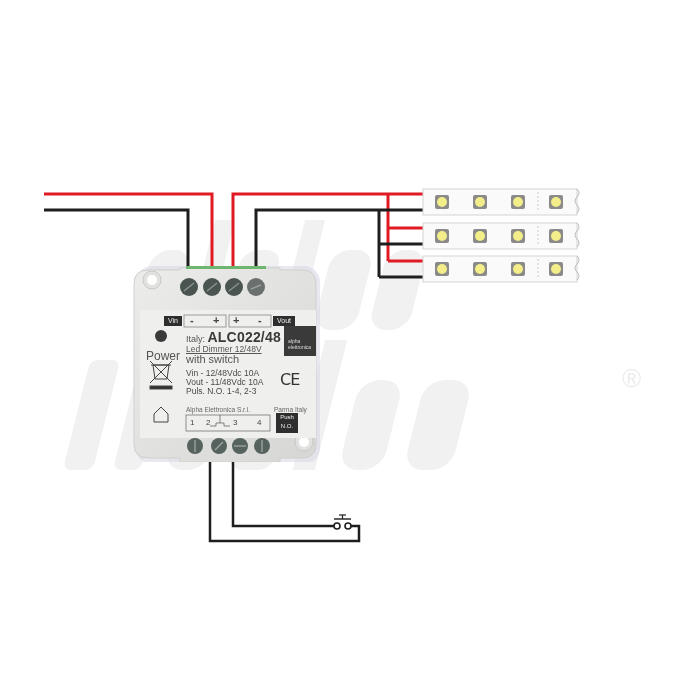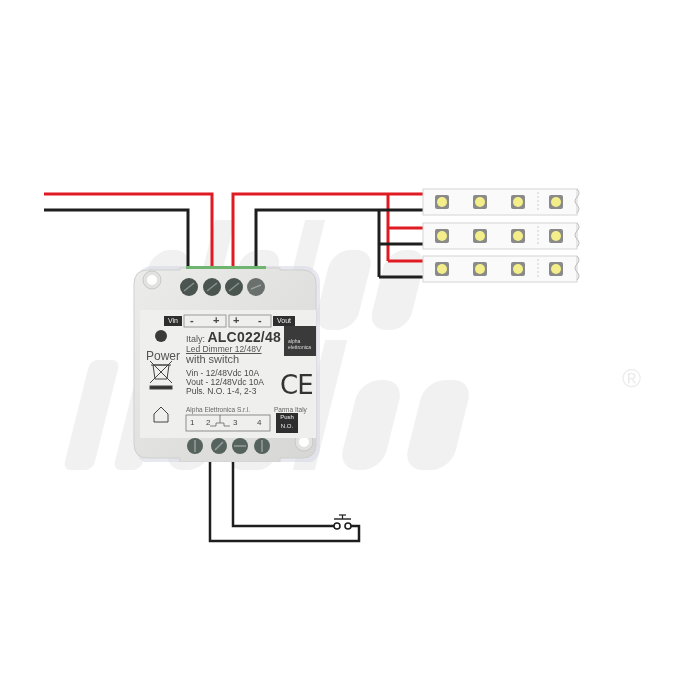--- a/index.html
+++ b/index.html
@@ -12,21 +12,21 @@
   .lbl-model b { font-size: 14px; color: #3a3a3a; letter-spacing: 0.2px; }
   .lbl-desc1 { left: 56px; top: 86px; font-size: 8.5px; color: #555; text-decoration: underline; }
   .lbl-desc2 { left: 56px; top: 95px; font-size: 11px; color: #555; }
   .lbl-spec { font-size: 8.5px; color: #4a4a4a; left: 56px; text-align: center; }
   .lbl-power { left: 16px; top: 91px; font-size: 12px; color: #555; }
   .lbl-company { left: 56px; top: 148px; font-size: 6.5px; color: #666; }
   .lbl-parma { left: 144px; top: 148px; font-size: 6.5px; color: #666; }
   .tag { position: absolute; background: #2e2e2e; color: #f0f0f0; font-size: 7px; line-height: 10px; text-align: center; }
   .sign { position: absolute; font-size: 11px; font-weight: bold; color: #444; }
   .pin { position: absolute; font-size: 8px; color: #444; }
-  .ce { position: absolute; left: 150px; top: 112px; font-size: 26px; color: #333; font-family: "DejaVu Sans", sans-serif; letter-spacing: -1px; }
+  .ce { position: absolute; left: 150px; top: 112px; font-size: 16px; color: #333; font-family: "DejaVu Sans", sans-serif; letter-spacing: -1px; }
   .logo-box { position: absolute; left: 154px; top: 68px; width: 32px; height: 30px; background: #3a3a3a; }
   .logo-box span { position: absolute; left: 4px; top: 12px; font-size: 5px; color: #ddd; }
   .reg { position: absolute; left: 622px; top: 363px; font-size: 26px; color: #ececec; }
 </style>
 </head>
 <body>
 
 <div class="stage">
 
   <svg class="watermark" viewBox="0 0 700 700">
@@ -178,21 +178,21 @@
 
     <div class="device-text lbl-model">
       <span>Italy:</span>
       <b>ALC022/48</b>
     </div>
     <div class="device-text lbl-desc1">Led Dimmer 12/48V</div>
     <div class="device-text lbl-desc2">with switch</div>
     <div class="device-text lbl-power">Power</div>
 
     <div class="device-text lbl-spec" style="top:110px;">Vin  - 12/48Vdc 10A</div>
-    <div class="device-text lbl-spec" style="top:119px;">Vout - 12/48Vdc 10A</div>
+    <div class="device-text lbl-spec" style="top:119px;">Vout - 11/48Vdc 10A</div>
     <div class="device-text lbl-spec" style="top:128px;">Puls. N.O.  1-4, 2-3</div>
 
     <div class="device-text lbl-company">Alpha Elettronica  S.r.l.</div>
     <div class="device-text lbl-parma">Parma Italy</div>
 
     <div class="logo-box">
       <span>alpha elettronica</span>
     </div>
     <div class="ce">CE</div>
 

